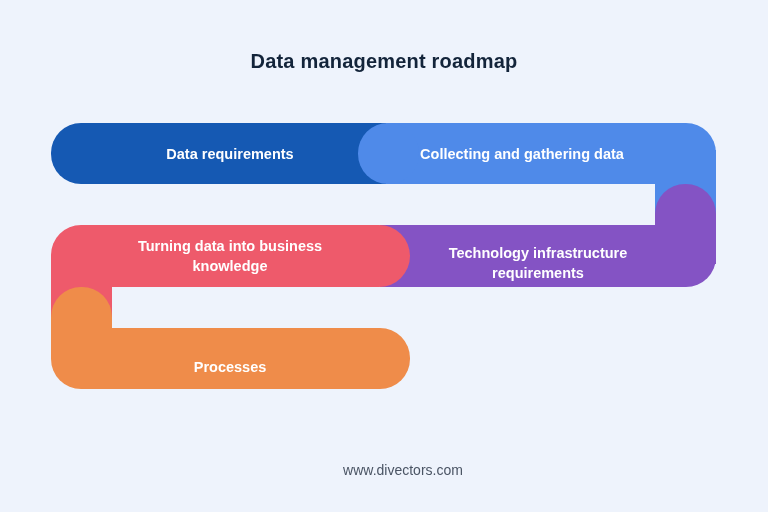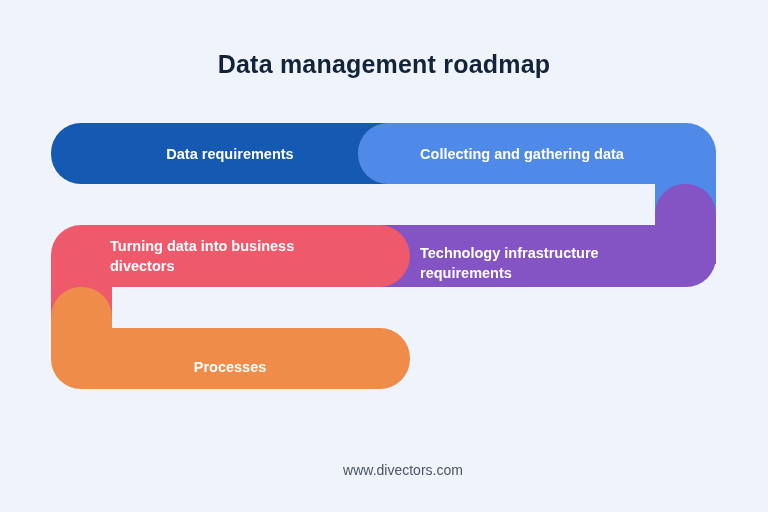--- a/index.html
+++ b/index.html
@@ -1,22 +1,22 @@
 <!DOCTYPE html>
 <html><head>
 <meta charset="utf-8">
 <style>
   html, body { margin:0; padding:0; }
   body { width:768px; height:512px; background:#eef3fc; position:relative; overflow:hidden;
          font-family:"Liberation Sans", "DejaVu Sans", sans-serif; }
   .title { position:absolute; left:0; width:768px; top:50px; text-align:center;
-           font-size:25px; font-weight:bold; color:#13243a; letter-spacing:0.2px; }
+           font-size:20px; font-weight:bold; color:#13243a; letter-spacing:0.2px; }
   .shape { position:absolute; }
   .label { position:absolute; color:#ffffff; font-weight:bold; font-size:14.5px;
-           text-align:left; line-height:20px; display:flex; align-items:center; justify-content:center; }
+           text-align:center; line-height:20px; display:flex; align-items:center; justify-content:center; }
   .footer { position:absolute; left:0; width:768px; top:462px; text-align:center;
             font-size:14px; color:#4a5464;margin-left:19px; }
 </style>
 </head>
 <body>
 
 <div class="title">Data management roadmap</div>
 
 <div class="shape" style="left:358px; top:123px; width:358px; height:61px; background:#4f8ae9; border-radius:30px 30px 0 30px;"></div>
 <div class="shape" style="left:655px; top:150px; width:61px; height:70px; background:#4f8ae9;"></div>
@@ -29,16 +29,16 @@
 
 <div class="shape" style="left:51px; top:225px; width:359px; height:62px; background:#ee5a6b; border-radius:30px 31px 31px 0;"></div>
 <div class="shape" style="left:51px; top:260px; width:61px; height:60px; background:#ee5a6b;"></div>
 
 <div class="shape" style="left:51px; top:287px; width:61px; height:70px; background:#ef8c4a; border-radius:30px 30px 0 0;"></div>
 <div class="shape" style="left:51px; top:328px; width:359px; height:61px; background:#ef8c4a; border-radius:0 30px 30px 30px;"></div>
 
 <div class="label" style="left:120px; top:123px; width:220px; height:61px;">Data requirements</div>
 <div class="label" style="left:384px; top:123px; width:276px; height:61px;">Collecting and gathering data</div>
 <div class="label" style="left:420px; top:225px; width:236px; height:76px;">Technology infrastructure requirements</div>
-<div class="label" style="left:110px; top:225px; width:240px; height:62px;">Turning data into business divectors</div>
+<div class="label" style="left:110px; top:225px; width:240px; height:62px;">Turning data into business knowledge</div>
 <div class="label" style="left:120px; top:336px; width:220px; height:61px;">Processes</div>
 
 <div class="footer">www.divectors.com</div>
 
 </body></html>

